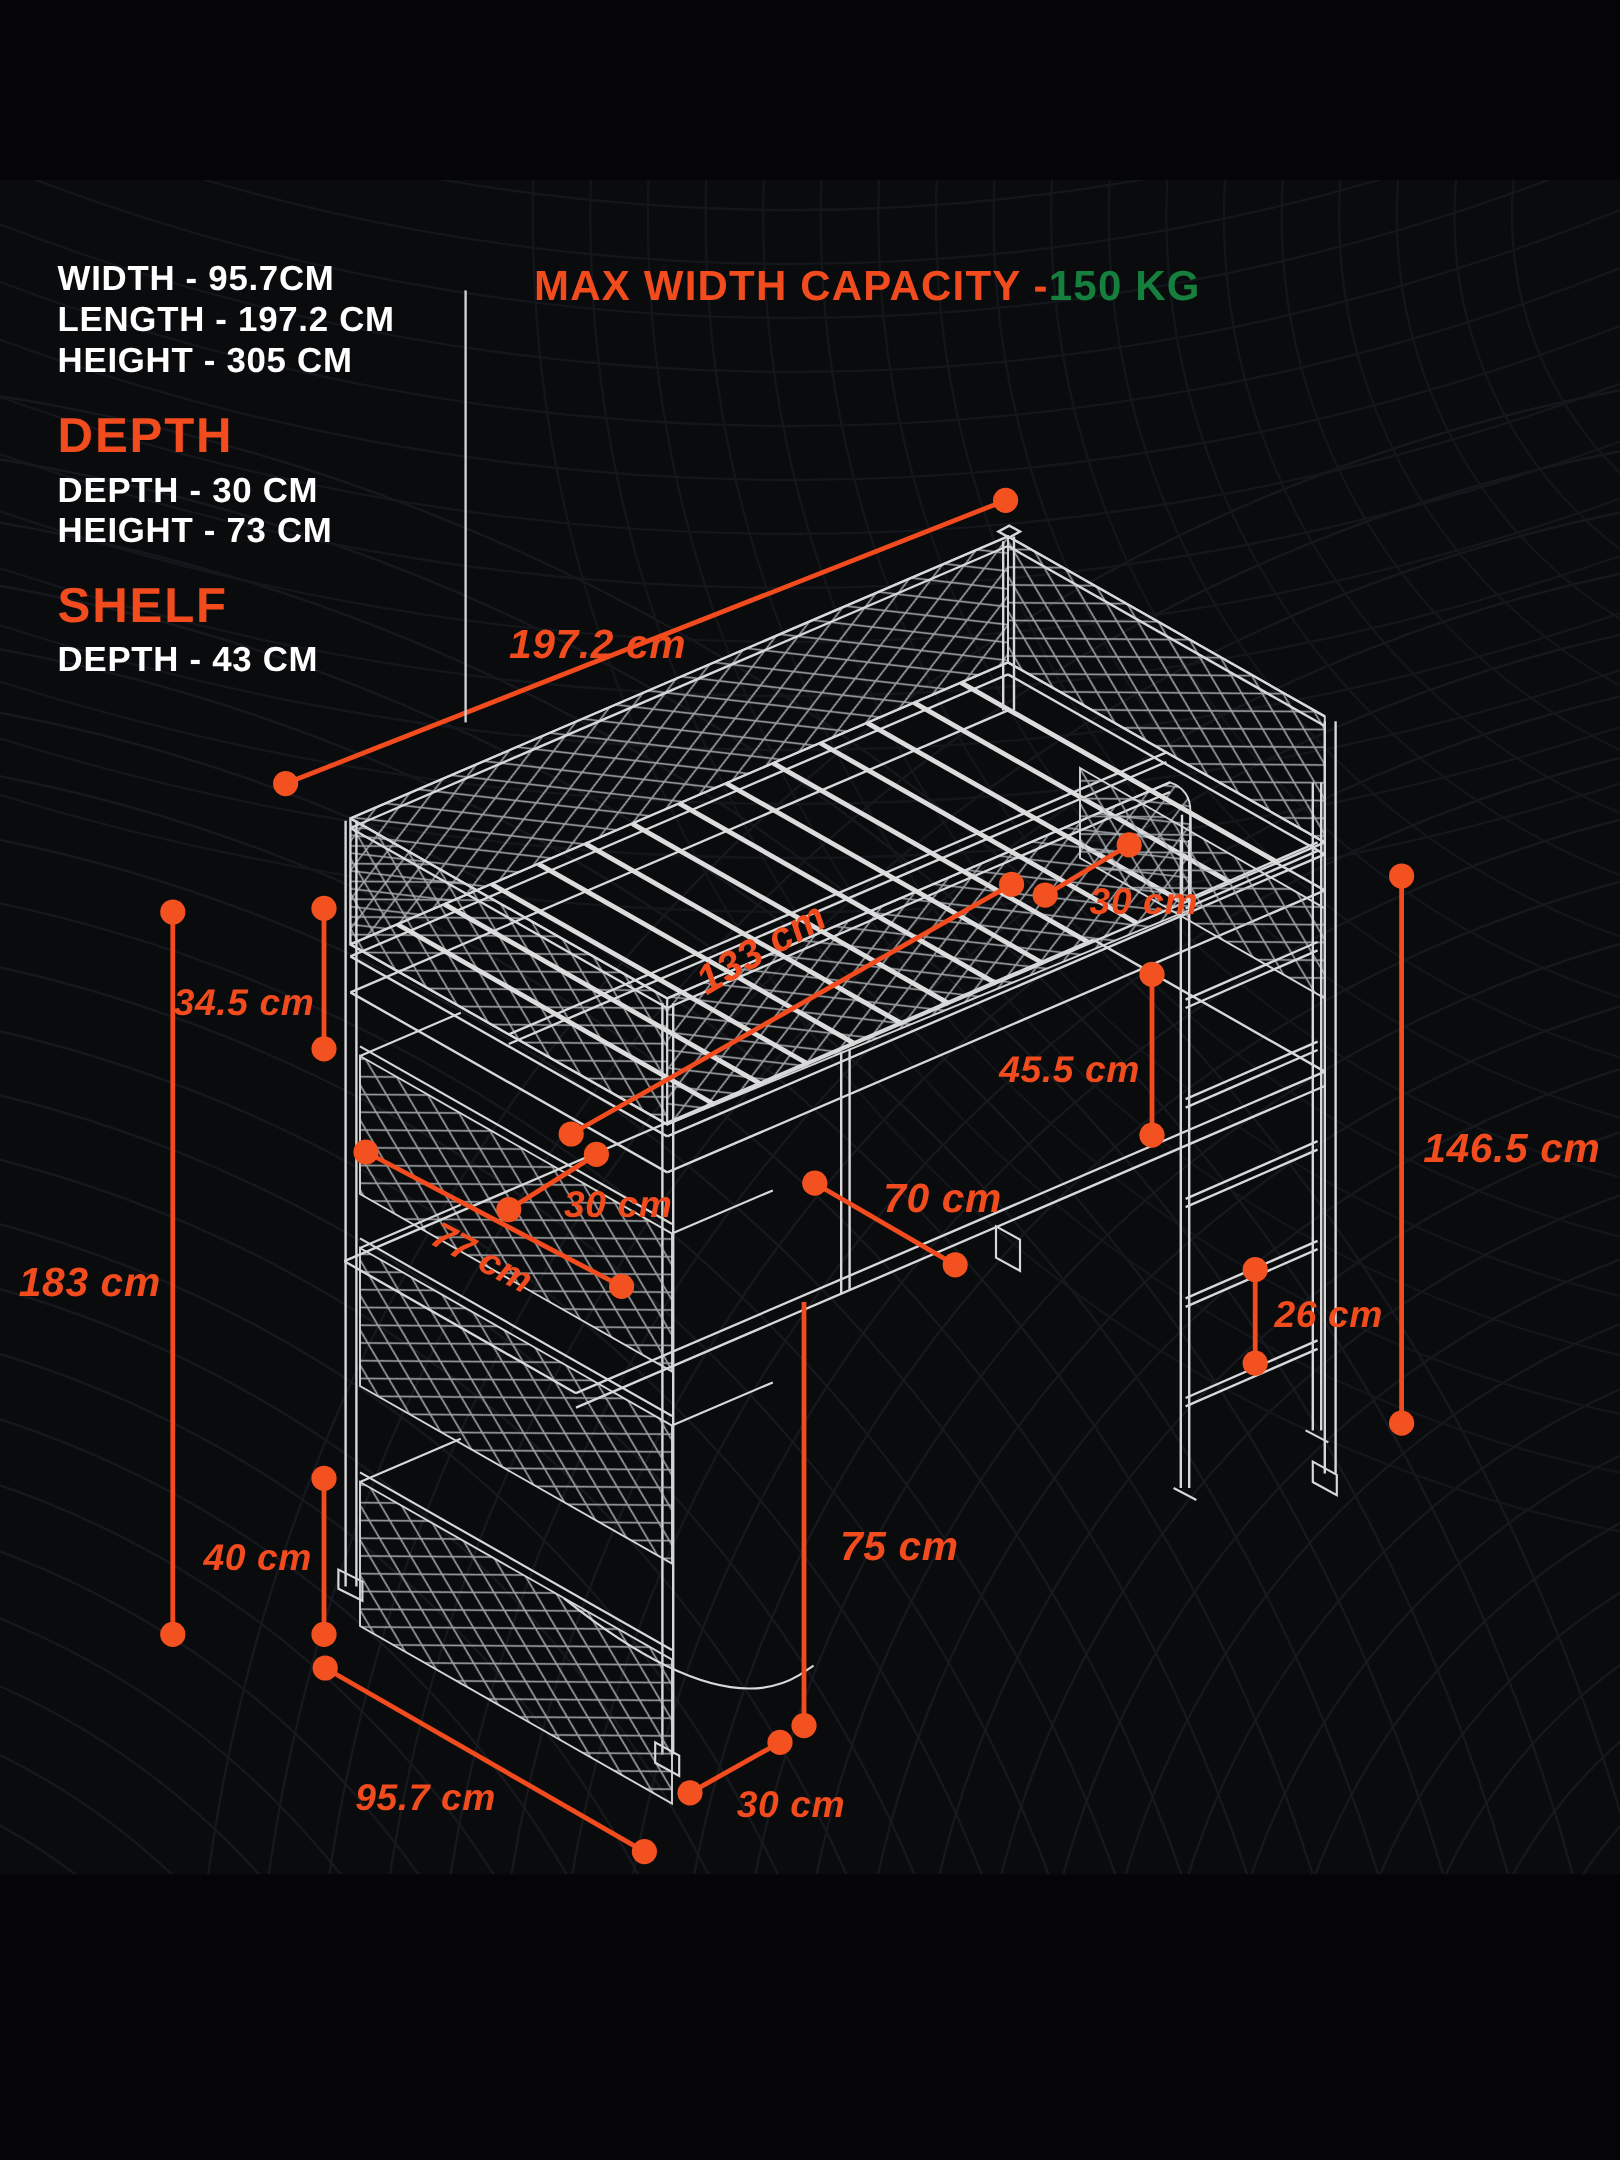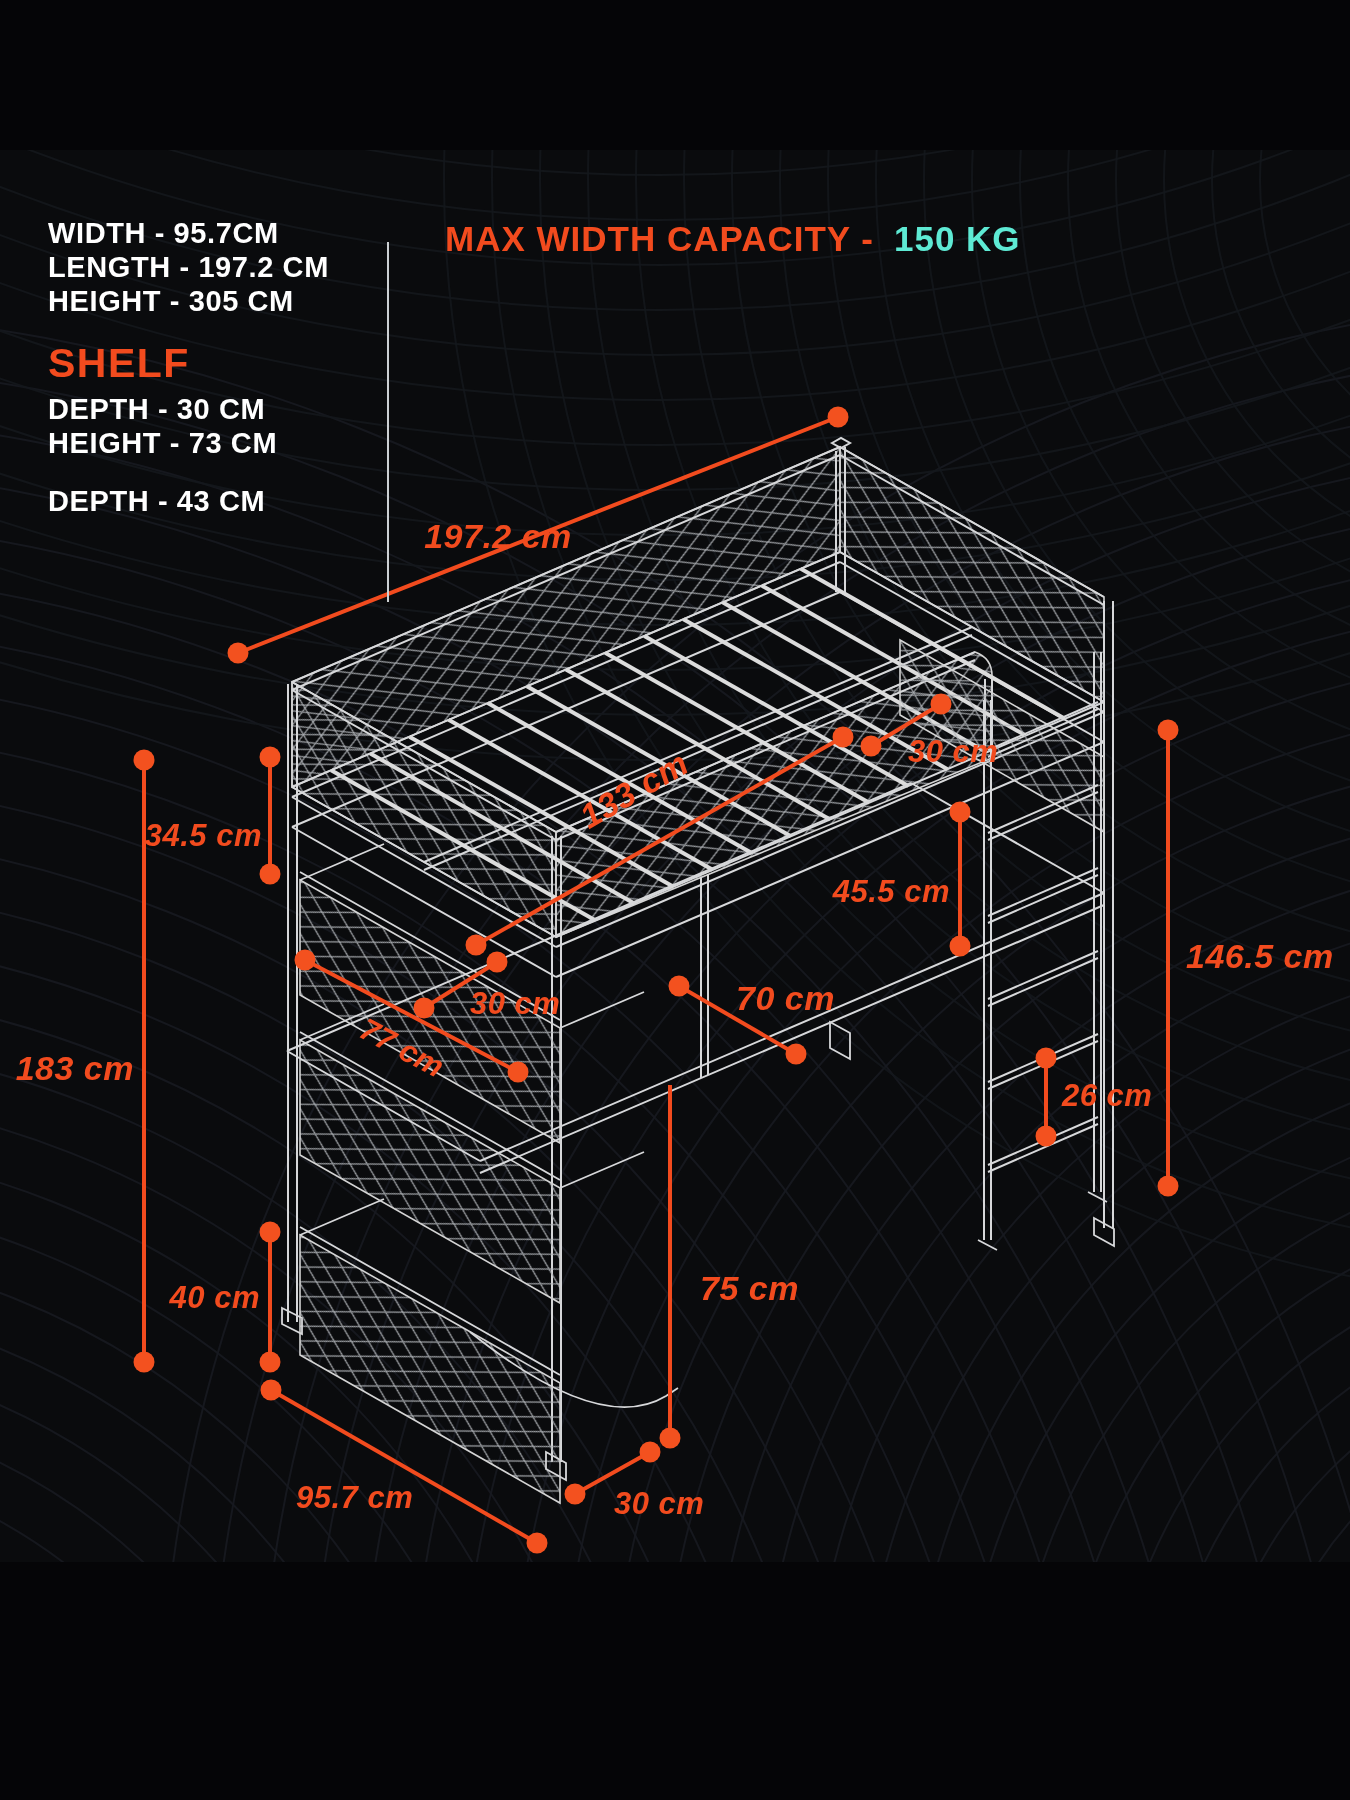--- a/index.html
+++ b/index.html
@@ -8,21 +8,21 @@
   #art{position:absolute;left:0;top:0;}
   .panel{position:absolute;left:48px;top:216px;width:335px;}
   .sec-title{color:var(--orange);font-size:41px;font-weight:800;letter-spacing:1.5px;
              margin:0 0 8px 0;line-height:1;}
   .sec-line{color:#ffffff;font-size:29px;font-weight:800;letter-spacing:.6px;line-height:1.18;}
   .sec-gap{height:24px;}
   .divider{position:absolute;left:387px;top:242px;width:2px;height:360px;background:#ccd0d3;}
   .header{position:absolute;left:445px;top:219px;font-size:35px;font-weight:800;
           letter-spacing:1px;white-space:nowrap;}
   .header .h-label{color:var(--orange);}
-  .header .h-value{color:#5eead4;margin-left:20px;}
+  .header .h-value{color:#15803d;margin-left:0;}
   :root{--orange:#f24b1e;}
   text.dl{font-family:"Liberation Sans",sans-serif;font-style:italic;font-weight:800;
           fill:var(--orange);font-size:31px;letter-spacing:.5px;}
   text.dl.big{font-size:34px;}
   .struct{stroke:#d7d8da;stroke-width:1.8;fill:none;}
   .struct2{stroke:#d7d8da;stroke-width:2;fill:none;}
   .slat{stroke:#dcdcdc;stroke-width:4;}
   .dimline{stroke:var(--orange);stroke-width:4;}
   .dimdot{fill:#f3511f;}
   .meshpanel{stroke:#d4d4d4;stroke-width:1.6;}
@@ -343,24 +343,25 @@
         <text class="dl big" x="1186" y="968">146.5 cm</text>
       </g>
     </g>
   </svg>
 
   <div class="panel">
     <div class="sec-line">WIDTH - 95.7CM</div>
     <div class="sec-line">LENGTH - 197.2 CM</div>
     <div class="sec-line">HEIGHT - 305 CM</div>
     <div class="sec-gap"></div>
-    <h2 class="sec-title">SHELF</h2>
+    <h2 class="sec-title">DEPTH</h2>
     <div class="sec-line">DEPTH - 30 CM</div>
     <div class="sec-line">HEIGHT - 73 CM</div>
     <div class="sec-gap"></div>
+    <h2 class="sec-title">SHELF</h2>
     <div class="sec-line">DEPTH - 43 CM</div>
   </div>
 
   <div class="divider"></div>
 
   <div class="header">
     <span class="h-label">MAX WIDTH CAPACITY -</span><span class="h-value">150 KG</span>
   </div>
 </div>
 

